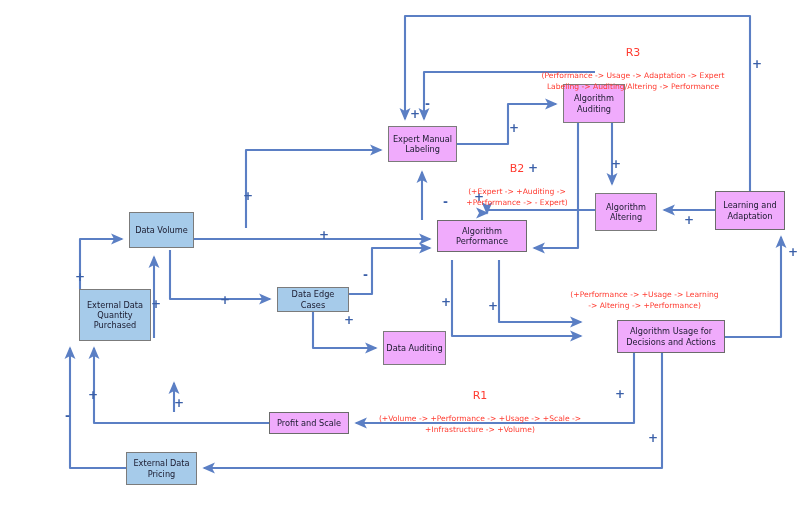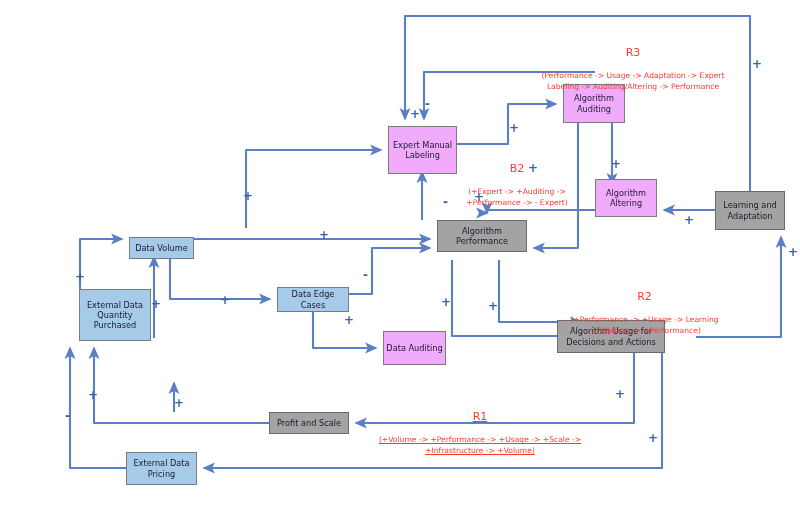--- a/index.html
+++ b/index.html
@@ -4,21 +4,21 @@
 <style>
   html,body{margin:0;padding:0;background:#ffffff;}
   body{width:800px;height:514px;overflow:hidden;font-family:"DejaVu Sans",sans-serif;}
   #stage{position:relative;width:800px;height:514px;background:#fff;}
   svg#wires{position:absolute;left:0;top:0;width:800px;height:514px;}
   .node{position:absolute;box-sizing:border-box;border:1px solid #808080;
         display:flex;align-items:center;justify-content:center;text-align:center;
         font-size:8.2px;line-height:1.25;color:#1a1a2e;padding:1px 2px;}
   .node.blue{background:#a6cbea;border-color:#7b7b7b;}
   .node.green{background:#f0abfc;border-color:#7b7b7b;}
-  .node.purple{background:#a3a3a3;border-color:#6b6b6b;}
+  .node.purple{background:#f0abfc;border-color:#6b6b6b;}
   .sign{position:absolute;color:#3a5fa8;font-size:12px;font-weight:700;
         line-height:1;font-family:"DejaVu Sans",sans-serif;}
   .loop{position:absolute;color:#ff3b30;font-size:7.6px;line-height:1.35;
         text-align:center;white-space:pre-line;}
   .loop .lid{display:block;font-size:11px;margin-bottom:0px;}
 </style>
 </head>
 <body>
 
 <div id="stage">
@@ -81,45 +81,45 @@
 
       <path d="M465,162 L465,213" stroke="none" marker-end="none"></path>
 
       <path d="M487,213 L487,213"></path>
     </g>
   </svg>
 
   <div class="node blue" style="left:44px;top:289px;width:72px;height:52px;margin-left:35px;">
       <span>External Data Quantity Purchased</span>
     </div>
-  <div class="node blue" style="left:129px;top:237px;width:65px;height:22px;">
+  <div class="node blue" style="left:129px;top:212px;width:65px;height:36px;">
       <span>Data Volume</span>
     </div>
   <div class="node blue" style="left:277px;top:287px;width:72px;height:25px;">
       <span>Data Edge Cases</span>
     </div>
   <div class="node green" style="left:383px;top:331px;width:63px;height:34px;">
       <span>Data Auditing</span>
     </div>
-  <div class="node green" style="left:388px;top:126px;width:69px;height:48px;">
+  <div class="node green" style="left:388px;top:126px;width:69px;height:36px;">
       <span>Expert Manual Labeling</span>
     </div>
   <div class="node green" style="left:563px;top:84px;width:62px;height:39px;">
       <span>Algorithm Auditing</span>
     </div>
-  <div class="node green" style="left:595px;top:179px;width:62px;height:38px;">
+  <div class="node green" style="left:595px;top:193px;width:62px;height:38px;">
       <span>Algorithm Altering</span>
     </div>
   <div class="node purple" style="left:715px;top:191px;width:70px;height:39px;">
       <span>Learning and Adaptation</span>
     </div>
   <div class="node purple" style="left:437px;top:220px;width:90px;height:32px;">
       <span>Algorithm Performance</span>
     </div>
-  <div class="node purple" style="left:557px;top:320px;width:108px;height:33px;">
+  <div class="node purple" style="left:617px;top:320px;width:108px;height:33px;">
       <span>Algorithm Usage for Decisions and Actions</span>
     </div>
   <div class="node purple" style="left:269px;top:412px;width:80px;height:22px;">
       <span>Profit and Scale</span>
     </div>
   <div class="node blue" style="left:126px;top:452px;width:71px;height:33px;">
       <span>External Data Pricing</span>
     </div>
 
   <div class="sign" style="left:75px;top:271px;">+</div>
@@ -151,23 +151,22 @@
     <span class="lid">R3</span>
     <span>(Performance -&gt; Usage -&gt; Adaptation -&gt; Expert
 Labeling -&gt; Auditing/Altering -&gt; Performance</span>
   </div>
   <div class="loop" style="left:452px;top:152px;width:130px;">
     <span class="lid">B2</span>
     <span>(+Expert -&gt; +Auditing -&gt;
 +Performance -&gt; - Expert)</span>
   </div>
   <div class="loop" style="left:557px;top:280px;width:175px;">
-    <span class="lid">R2</span>
     <span>(+Performance -&gt; +Usage -&gt; Learning
 -&gt; Altering -&gt; +Performance)</span>
   </div>
-  <div class="loop" style="left:370px;top:400px;width:220px;text-decoration:underline;">
+  <div class="loop" style="left:370px;top:379px;width:220px;">
     <span class="lid">R1</span>
     <span>(+Volume -&gt; +Performance -&gt; +Usage -&gt; +Scale -&gt;
 +Infrastructure -&gt; +Volume)</span>
   </div>
 
 </div>
 
 </body></html>

